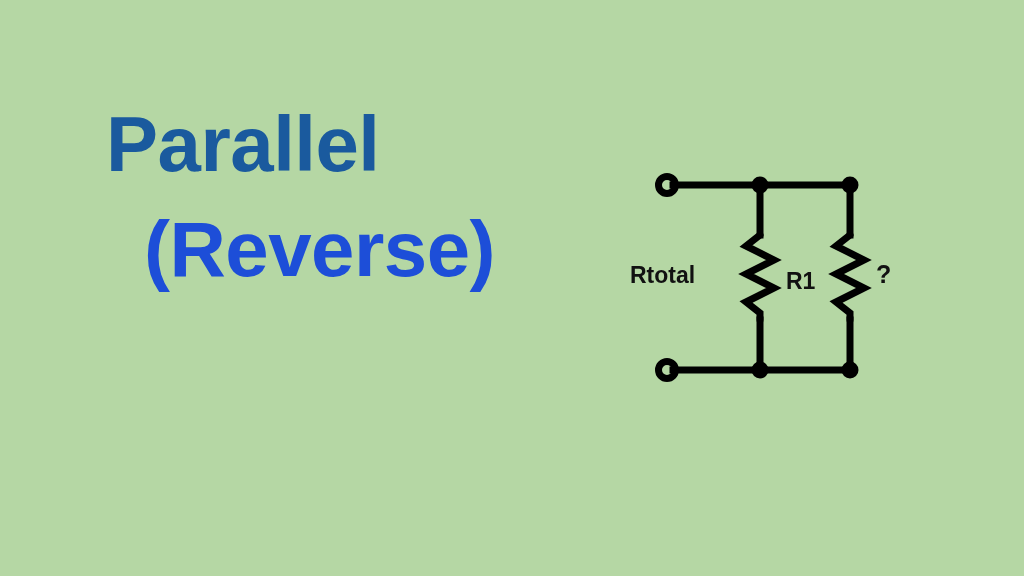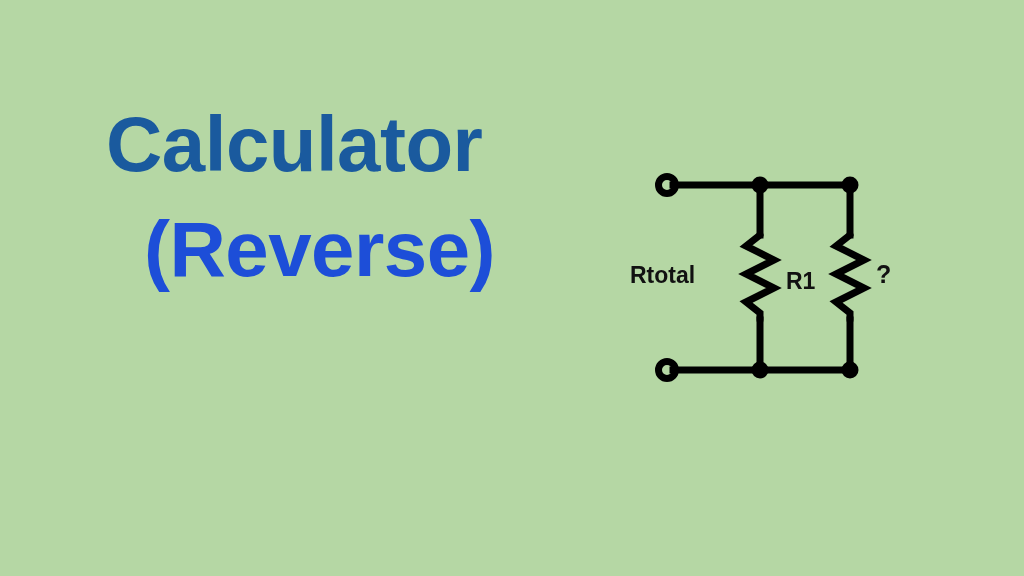--- a/index.html
+++ b/index.html
@@ -77,21 +77,21 @@
     top: 112px;
     font-size: 25px;
   }
 </style>
 </head>
 <body>
 
 <div id="slide">
 
   <div id="title-block">
-    <div class="title-line title-primary">Calculator</div>
+    <div class="title-line title-primary">Parallel</div>
     <div class="title-line title-accent">(Reverse)</div>
   </div>
 
   <div id="circuit-figure">
 
     <svg id="circuit-svg" width="340" height="260" viewBox="0 0 340 260">
 
       <g stroke="#000000" stroke-width="7" fill="none" stroke-linecap="square" stroke-linejoin="miter">
 
         <line x1="73" y1="35" x2="250" y2="35"></line>

